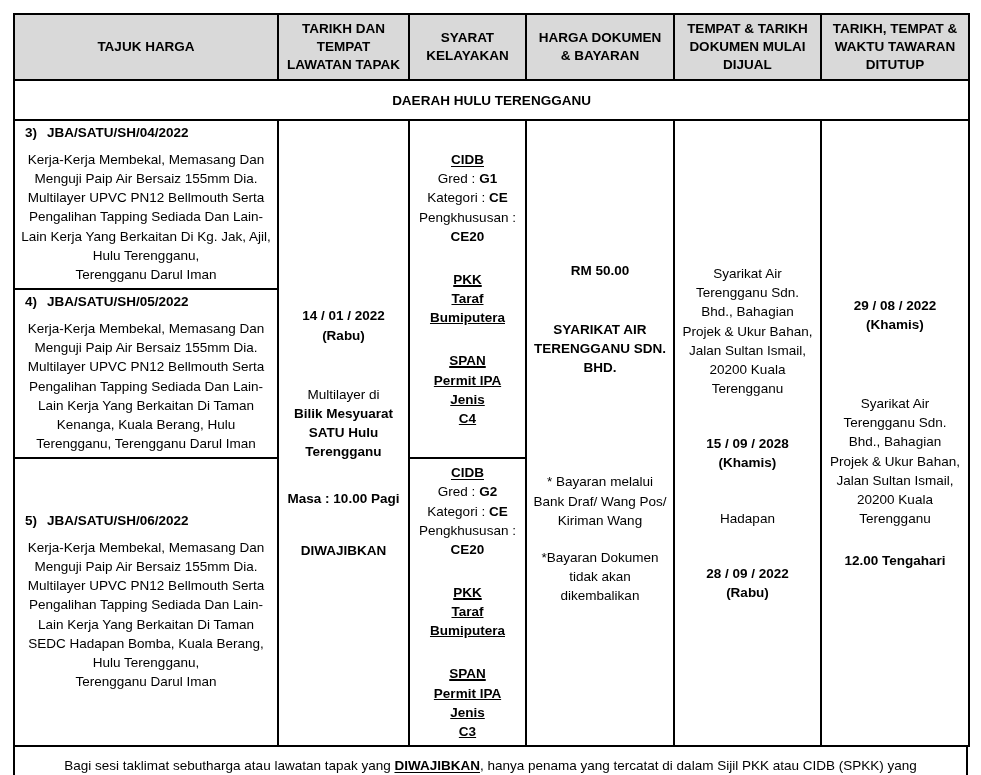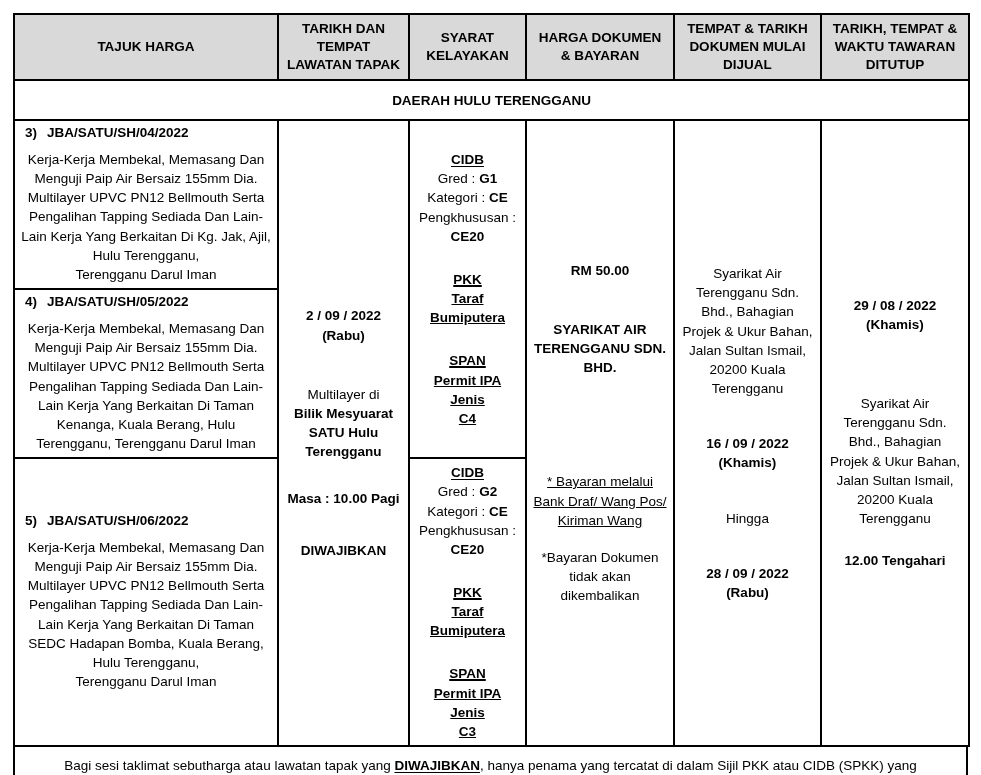--- a/index.html
+++ b/index.html
@@ -34,21 +34,21 @@
   .project-desc { line-height:1.42; white-space:pre-line; }
 
   td.center-cell { text-align:center; line-height:1.42; }
 
   .bold { font-weight:bold; }
   .bu { font-weight:bold; text-decoration:underline; text-underline-offset:2px; }
   .pre { white-space:pre-line; }
   .nowrap { white-space:nowrap; } .mt18 { margin-top:18px; }
   .mt24 { margin-top:24px;text-decoration:underline; } .mt28 { margin-top:28px; } .mt32 { margin-top:32px; }
   .mt36 { margin-top:36px; } .mt40 { margin-top:40px; } .mt55 { margin-top:23px; }
-  .mt60 { margin-top:60px; } .mt95 { margin-top:95px;text-decoration:underline; }
+  .mt60 { margin-top:60px; } .mt95 { margin-top:95px; }
 
   .footer-box {
     width:915px; border:2px solid #000000; margin-top:-2px;
     padding:9px 18px; text-align:center; line-height:1.5;
   }
   .footer-box p { margin:0; }
 </style>
 </head>
 <body>
 
@@ -90,21 +90,21 @@
       <td class="project-cell">
         <div class="project-heading">
           <span class="num">3)</span><span>JBA/SATU/SH/04/2022</span>
         </div>
         <div class="project-desc">Kerja-Kerja Membekal, Memasang Dan Menguji Paip Air Bersaiz 155mm Dia. Multilayer UPVC PN12 Bellmouth Serta Pengalihan Tapping Sediada Dan Lain-Lain Kerja Yang Berkaitan Di Kg. Jak, Ajil, Hulu Terengganu,
 Terengganu Darul Iman</div>
       </td>
 
       <td class="center-cell" rowspan="3">
         <div class="bold">
-          <div>2 / 09 / 2022</div>
+          <div>14 / 01 / 2022</div>
           <div>(Rabu)</div>
         </div>
         <div class="mt40">
           <div>Multilayer di</div>
           <div class="bold pre">Bilik Mesyuarat
 SATU Hulu
 Terengganu</div>
         </div>
         <div class="bold nowrap mt28">Masa : 10.00 Pagi</div>
         <div class="bold mt32">DIWAJIBKAN</div>
@@ -133,24 +133,24 @@
       <td class="center-cell" rowspan="3">
         <div class="bold">RM 50.00</div>
         <div class="bold mt40">SYARIKAT AIR TERENGGANU SDN. BHD.</div>
         <div class="mt95">* Bayaran melalui Bank Draf/ Wang Pos/ Kiriman Wang</div>
         <div class="mt18">*Bayaran Dokumen tidak akan dikembalikan</div>
       </td>
 
       <td class="center-cell" rowspan="3">
         <div>Syarikat Air Terengganu Sdn. Bhd., Bahagian Projek &amp; Ukur Bahan, Jalan Sultan Ismail, 20200 Kuala Terengganu</div>
         <div class="bold mt36">
-          <div>16 / 09 / 2022</div>
+          <div>15 / 09 / 2028</div>
           <div>(Khamis)</div>
         </div>
-        <div class="mt36">Hingga</div>
+        <div class="mt36">Hadapan</div>
         <div class="bold mt36">
           <div>28 / 09 / 2022</div>
           <div>(Rabu)</div>
         </div>
       </td>
 
       <td class="center-cell" rowspan="3">
         <div class="bold">
           <div>29 / 08 / 2022</div>
           <div>(Khamis)</div>

